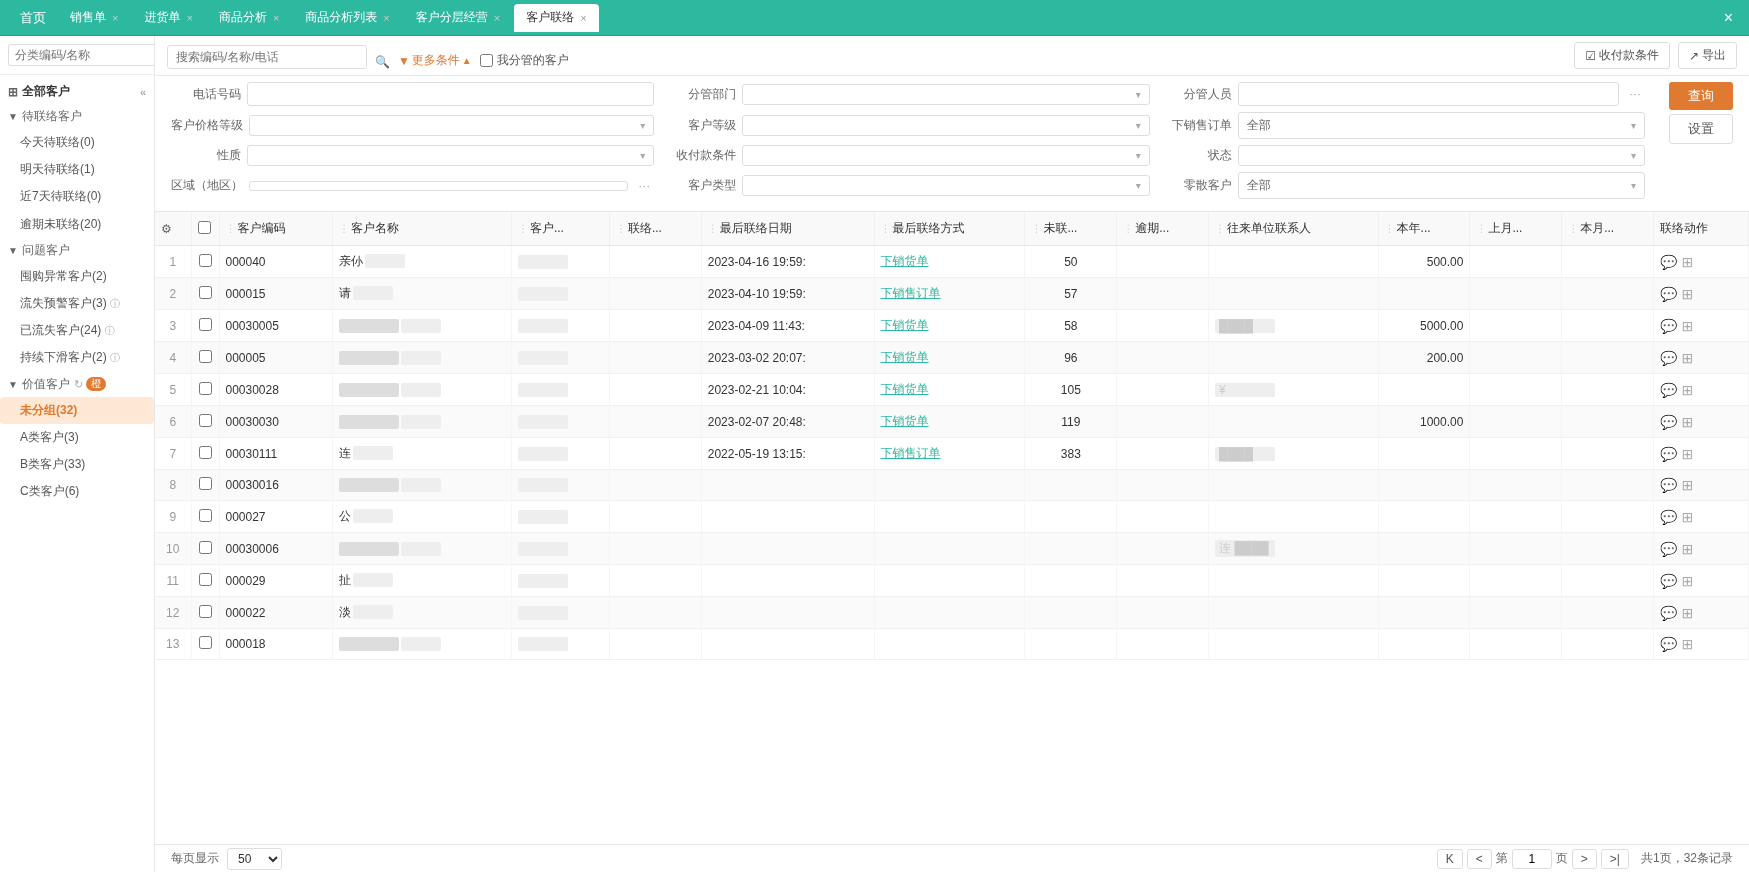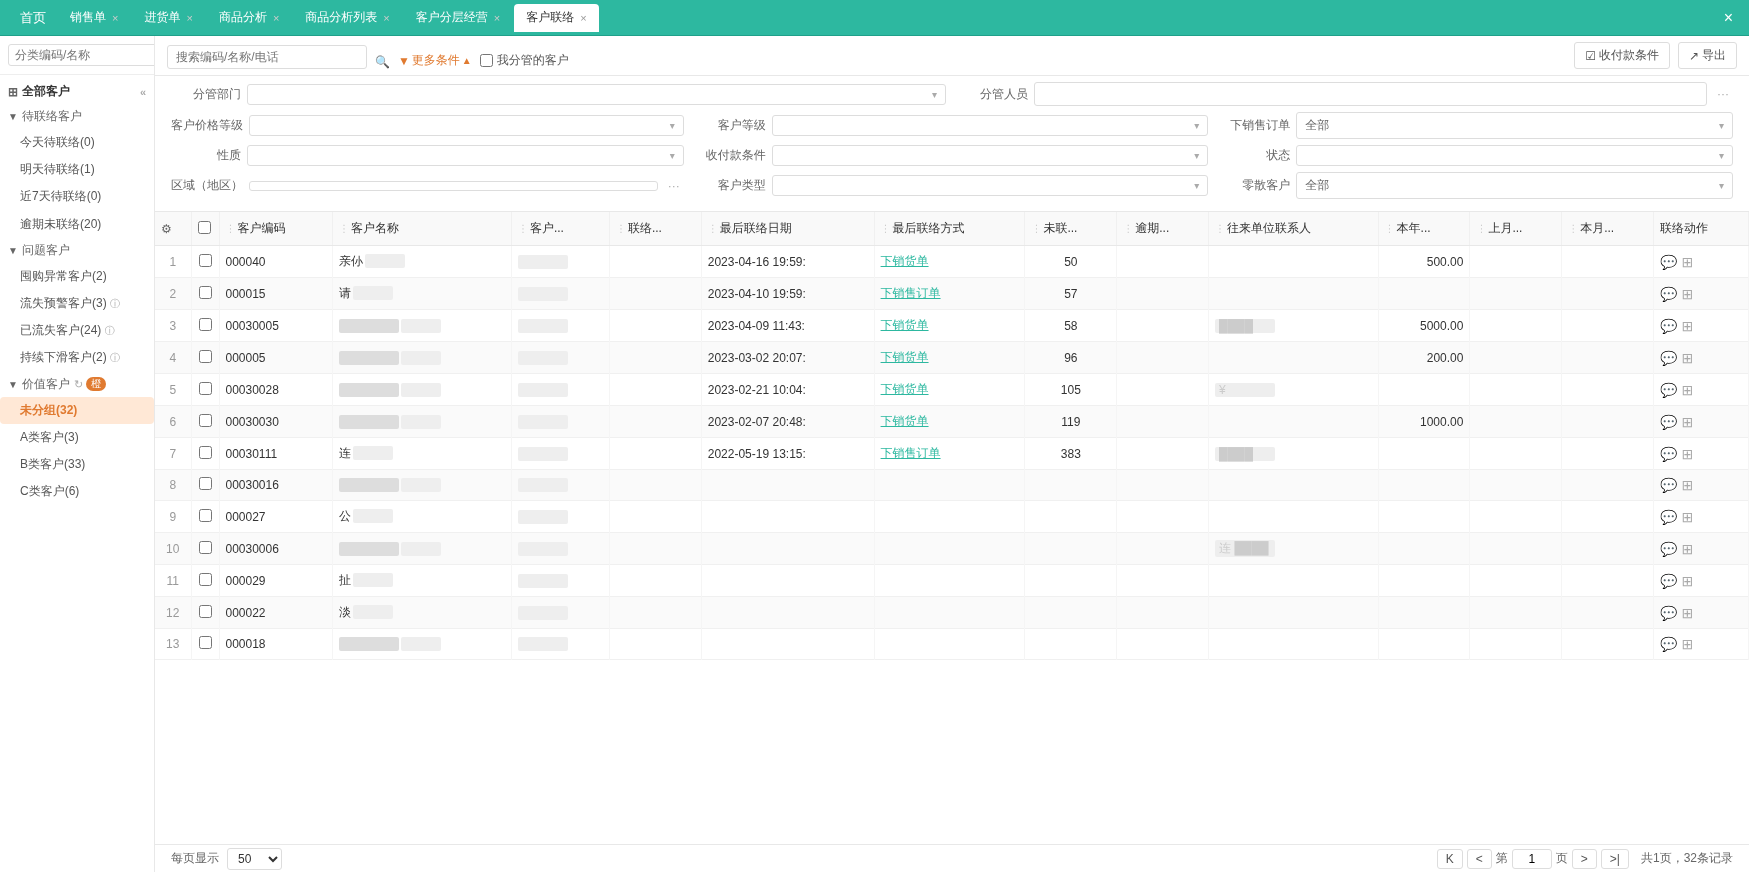--- a/index.html
+++ b/index.html
@@ -224,20 +224,24 @@
         </button>
       </div>
     </div>
 
     <div class="advanced-filter">
       <div style="display:flex;gap:16px">
         <div style="flex:1">
 
           <div class="filter-row">
             <div class="filter-cell">
+              <span class="filter-label">电话号码</span>
+              <input class="filter-input" type="text" value="" style="flex: 1 1 0%;">
+            </div>
+            <div class="filter-cell">
               <span class="filter-label">分管部门</span>
               <div class="filter-select" style="flex:1">
                 <span></span>
                 <span class="chevron">▾</span>
               </div>
             </div>
             <div class="filter-cell">
               <span class="filter-label">分管人员</span>
               <input class="filter-input" type="text" value="" style="flex: 1 1 0%;">
               <span class="filter-dots">···</span>
@@ -311,20 +315,24 @@
             <div class="filter-cell">
               <span class="filter-label">零散客户</span>
               <div class="filter-select" style="flex:1">
                 <span>全部</span>
                 <span class="chevron">▾</span>
               </div>
             </div>
           </div>
         </div>
 
+        <div class="filter-actions">
+          <button class="btn-query">查询</button>
+          <button class="btn-reset">设置</button>
+        </div>
       </div>
     </div>
 
     <div class="table-area">
       <table>
         <thead>
           <tr>
             <th style="width:36px"><span class="th-settings">⚙</span></th>
             <th style="width:28px"><input type="checkbox" style=""></th>
             <th>

